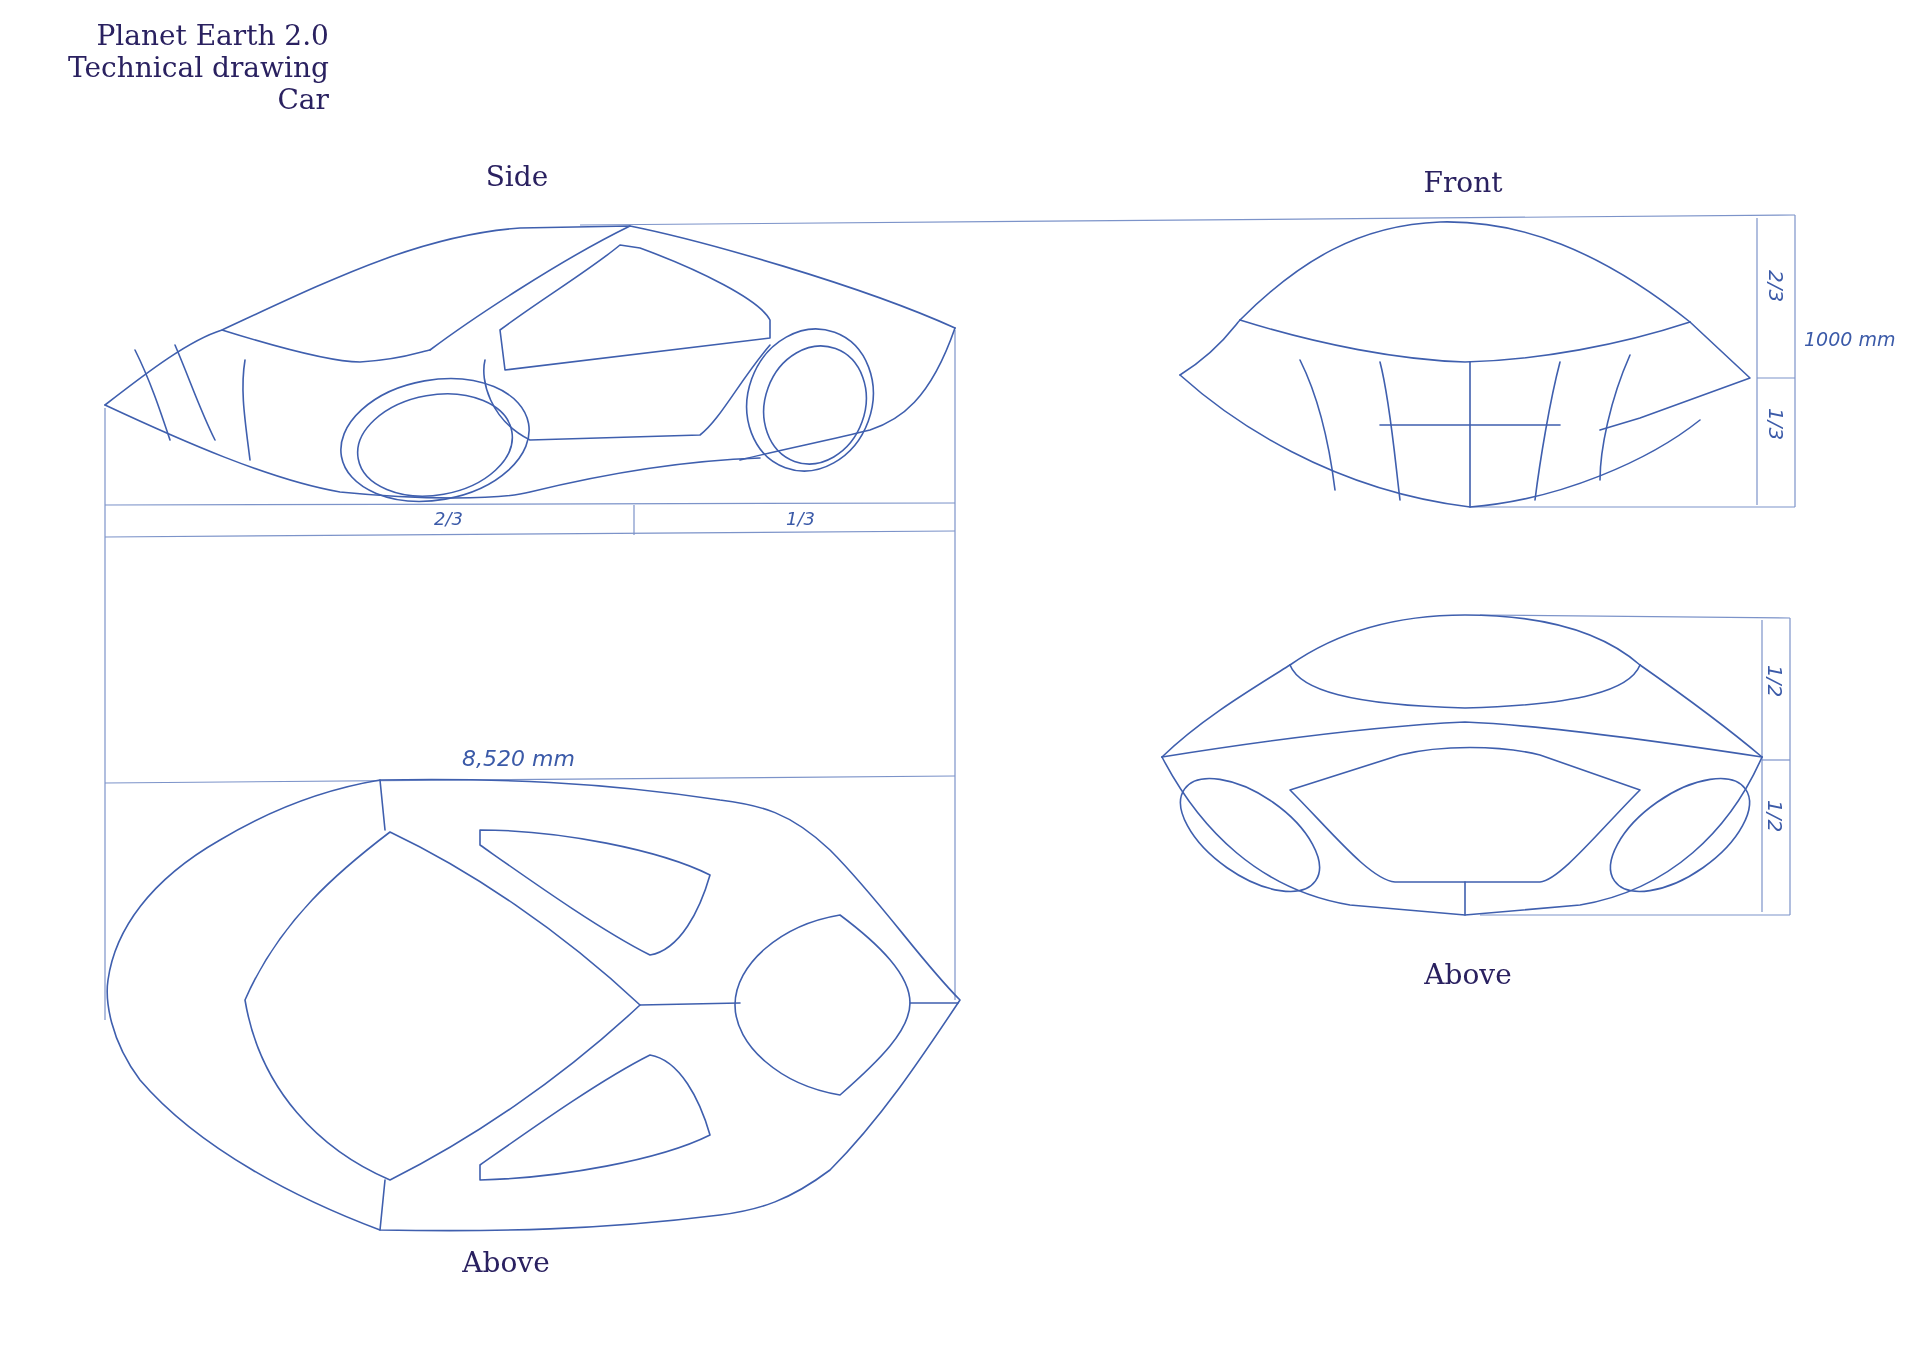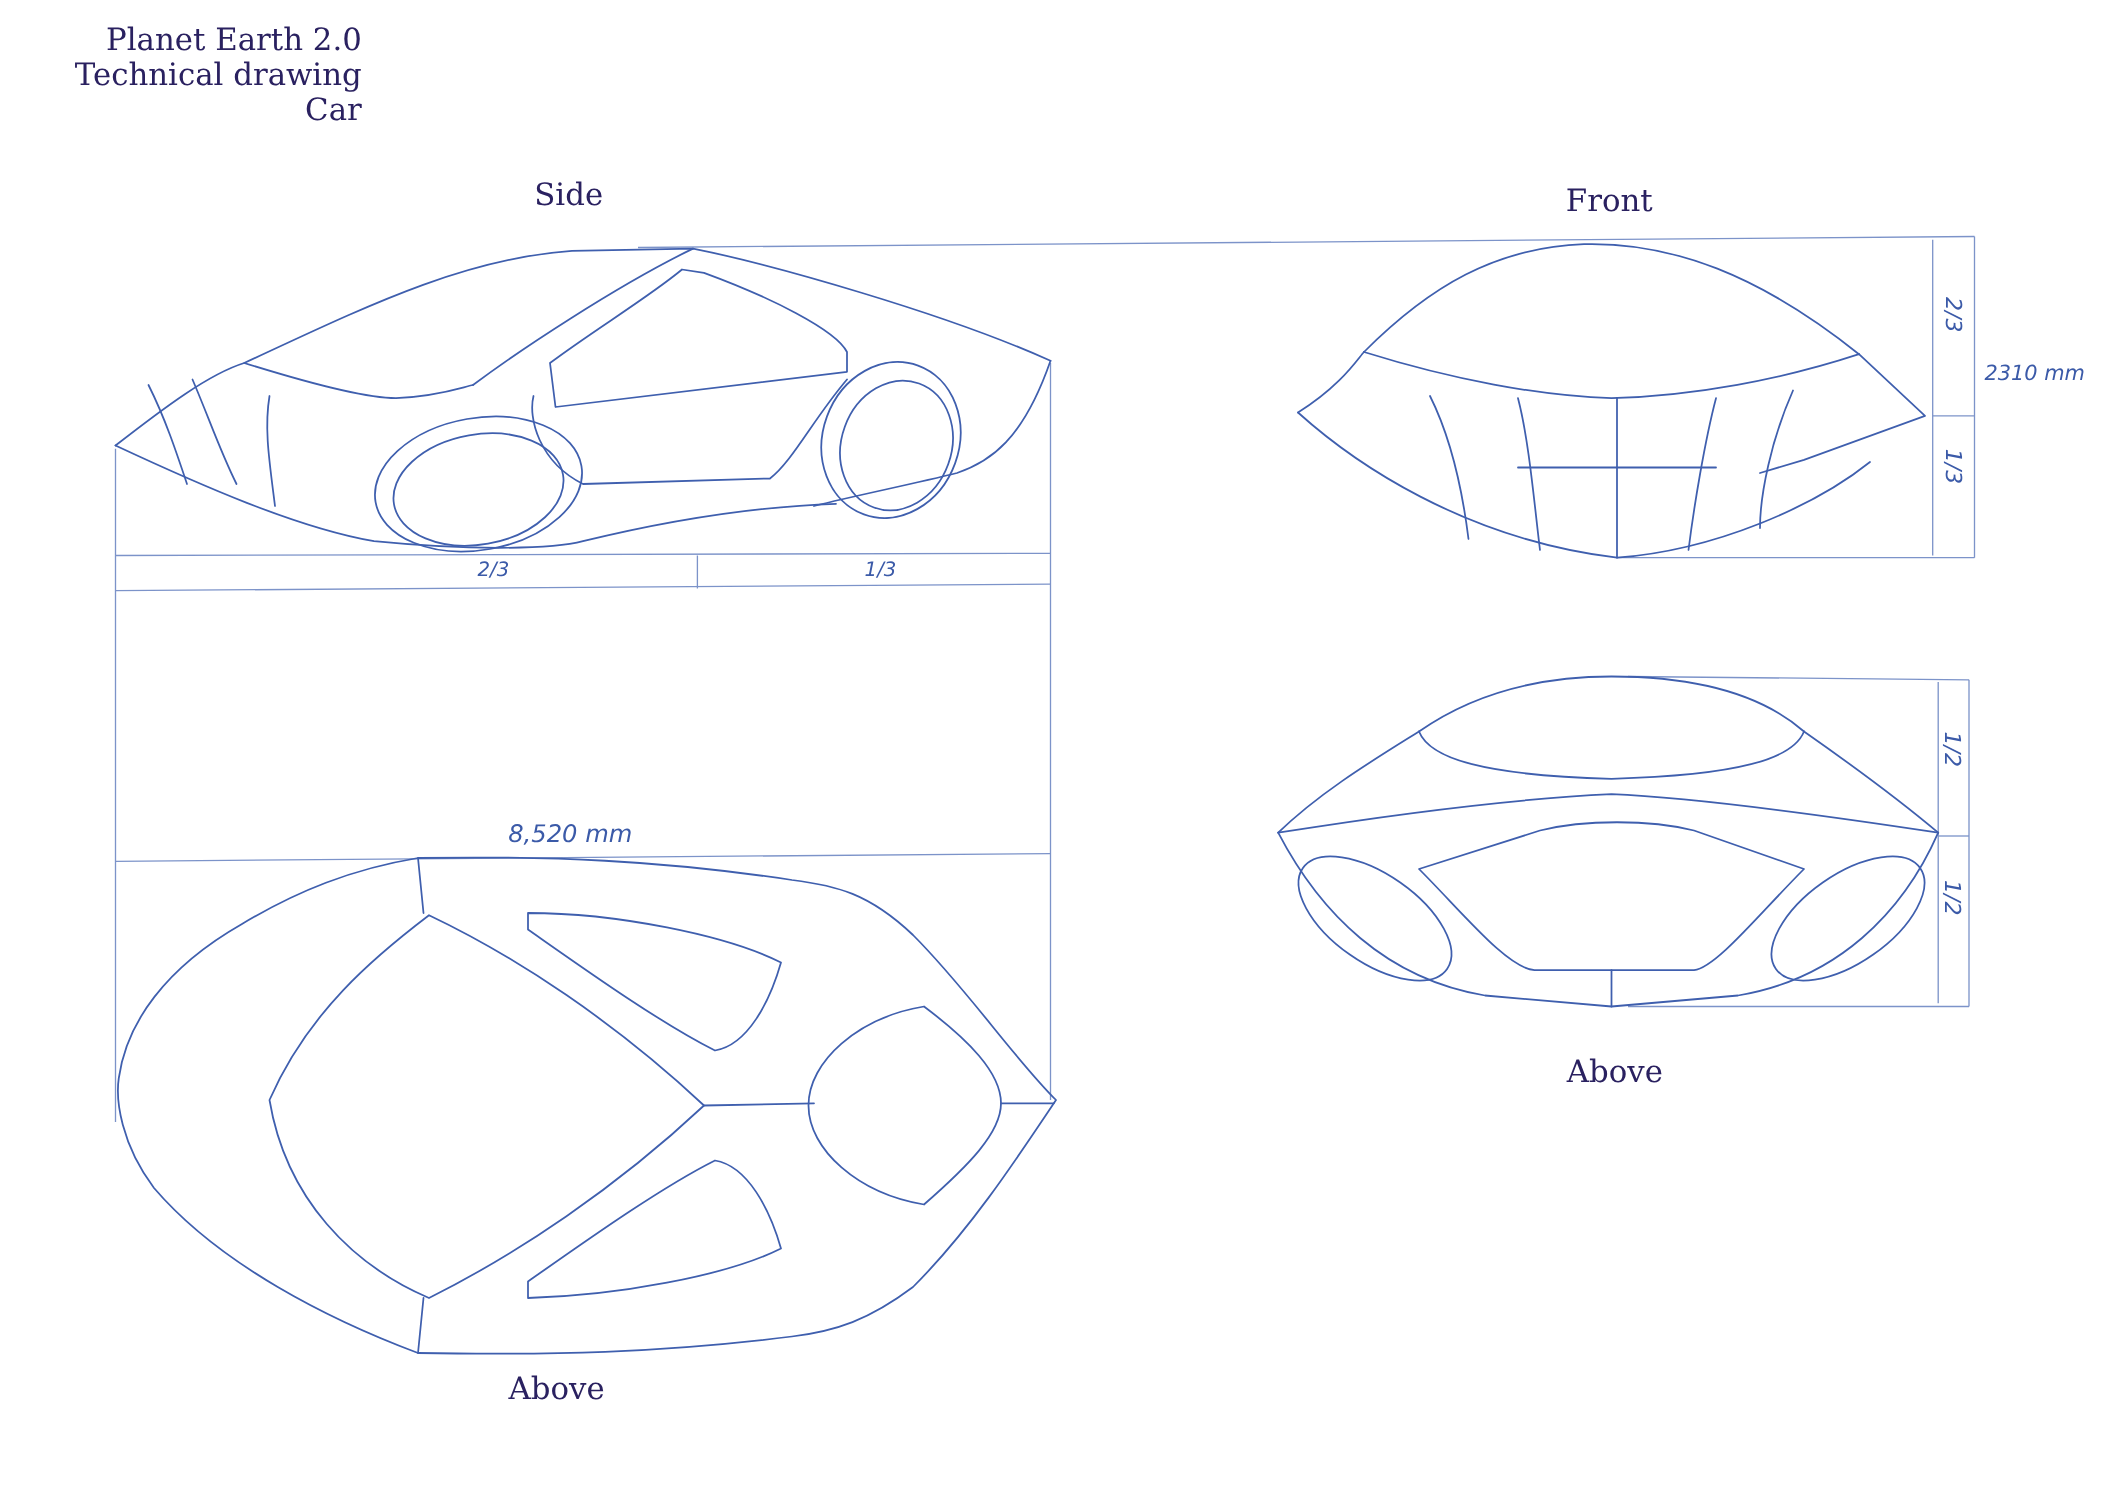--- a/index.html
+++ b/index.html
@@ -23,21 +23,21 @@
 </div>
 
 <div class="view-label" style="left:517px; top:160px;">Side</div>
 <div class="view-label" style="left:1463px; top:166px;text-align:center;">Front</div>
 <div class="view-label" style="left:1468px; top:958px;">Above</div>
 <div class="view-label" style="left:506px; top:1246px;">Above</div>
 
 <div class="hand" style="left:434px; top:508px; font-size:18px;">2/3</div>
 <div class="hand" style="left:786px; top:508px; font-size:18px;">1/3</div>
 <div class="hand" style="left:462px; top:746px; font-size:22px;">8,520 mm</div>
-<div class="hand" style="left:1804px; top:328px; font-size:19px;">2310 mm</div>
+<div class="hand" style="left:1804px; top:328px; font-size:19px;">1000 mm</div>
 <div class="hand" style="left:1764px; top:270px; font-size:20px; writing-mode:vertical-rl;">2/3</div>
 <div class="hand" style="left:1764px; top:408px; font-size:20px; writing-mode:vertical-rl;">1/3</div>
 <div class="hand" style="left:1763px; top:665px; font-size:20px; writing-mode:vertical-rl;">1/2</div>
 <div class="hand" style="left:1763px; top:800px; font-size:20px; writing-mode:vertical-rl;">1/2</div>
 
 <svg class="drawing" width="1920" height="1357" viewBox="0 0 1920 1357">
 
   <g>
     <line class="thin" x1="580" y1="225" x2="1795" y2="215"></line>
     <line class="thin" x1="105" y1="408" x2="105" y2="1020"></line>

